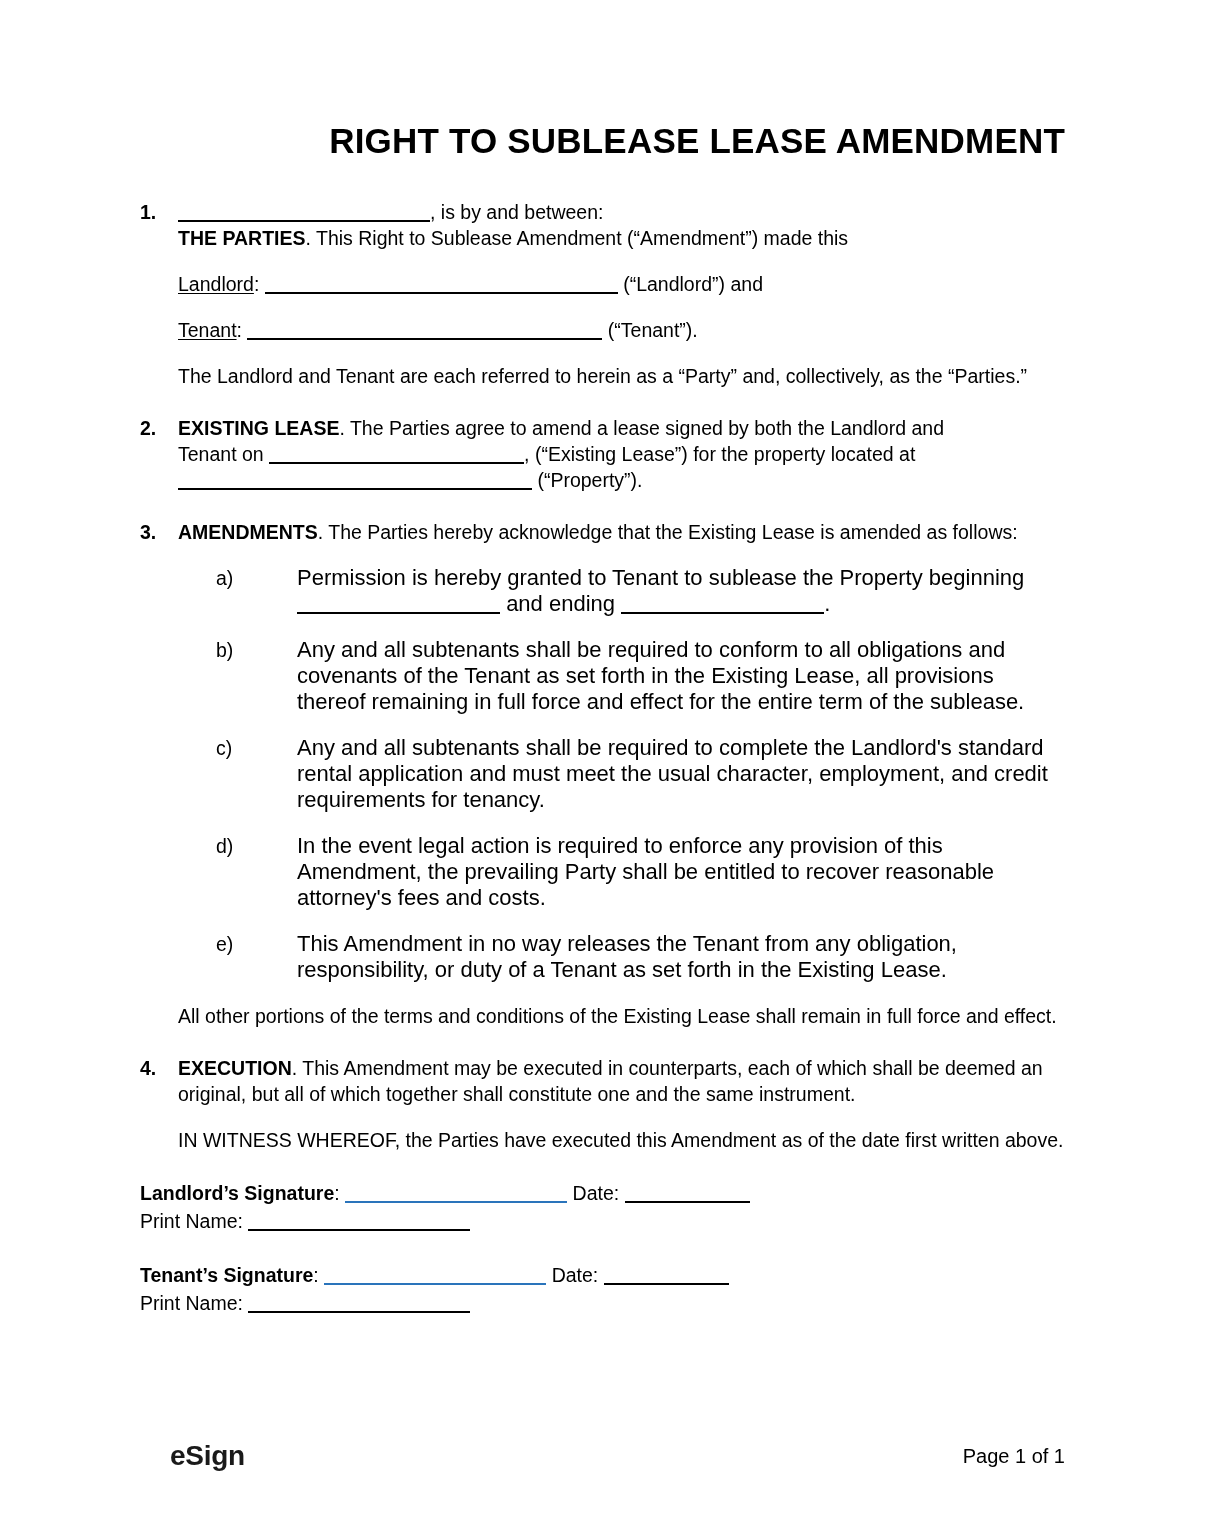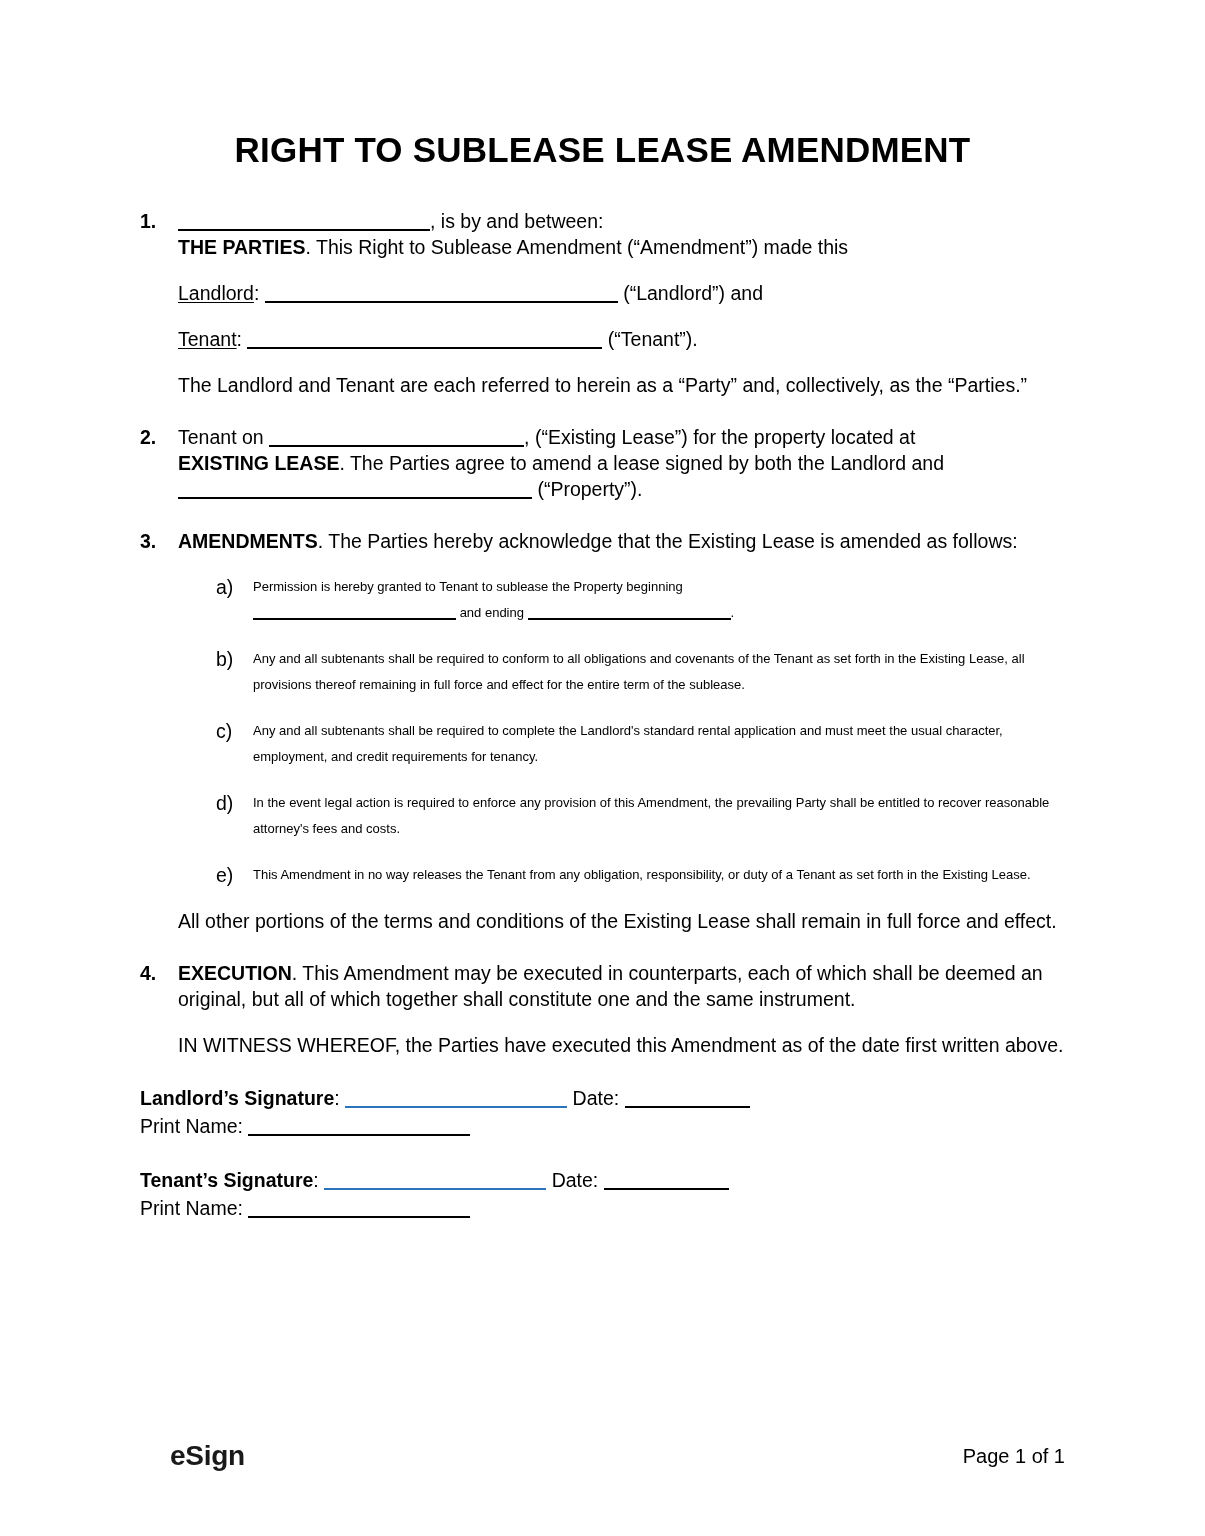--- a/index.html
+++ b/index.html
@@ -21,26 +21,26 @@
   }
   .content {
     position: absolute;
     left: 140px;
     top: 118px;
     width: 925px;
   }
 
   
   .doc-title {
-    text-align: center;
+    text-align: right;
     font-size: 35px;
     font-weight: bold;
     letter-spacing: 0.2px;
     line-height: 1.15;
-    margin: 12px 0 38px 0;
+    margin: 3px 0 38px 0;
     white-space: nowrap;
   }
 
   
   .section {
     display: flex;
     align-items: flex-start;
     margin-bottom: 0;
   }
   .sec-num {
@@ -69,22 +69,23 @@
     display: flex;
     align-items: flex-start;
   }
   .sub-marker {
     flex: 0 0 37px;
     font-size: 19.5px;
     line-height: 26px;
   }
   .sub-body {
     flex: 1 1 auto;
-    font-size: 13px;
-    line-height: 26px;
+    font-size: 22px;
+    line-height: 26px;
+    margin-left: 44px;
   }
 
   
   .blank {
     display: inline-block;
     border-bottom: 2.3px solid #000;
     vertical-align: -3px;
     height: 14px;
   }
   .blank.blue {
@@ -163,22 +164,22 @@
 
         <p>The Landlord and Tenant are each referred to herein as a “Party” and, collectively, as the “Parties.”</p>
       </div>
     </div>
 
     <div class="gap-lg"></div>
 
     <div class="section">
       <div class="sec-num">2.</div>
       <div class="sec-body">
+        <p><strong class="hd">EXISTING LEASE</strong><span>. The Parties agree to amend a lease signed by both the Landlord and</span></p>
         <p><span>Tenant on</span> <span class="blank" style="width:255px"></span><span>, (“Existing Lease”) for the property located at</span></p>
-        <p><strong class="hd">EXISTING LEASE</strong><span>. The Parties agree to amend a lease signed by both the Landlord and</span></p>
         <p><span class="blank" style="width:354px"></span> <span>(“Property”).</span></p>
       </div>
     </div>
 
     <div class="gap-lg"></div>
 
     <div class="section">
       <div class="sec-num">3.</div>
       <div class="sec-body">
         <p><strong class="hd">AMENDMENTS</strong><span>. The Parties hereby acknowledge that the Existing Lease is amended as follows:</span></p>

